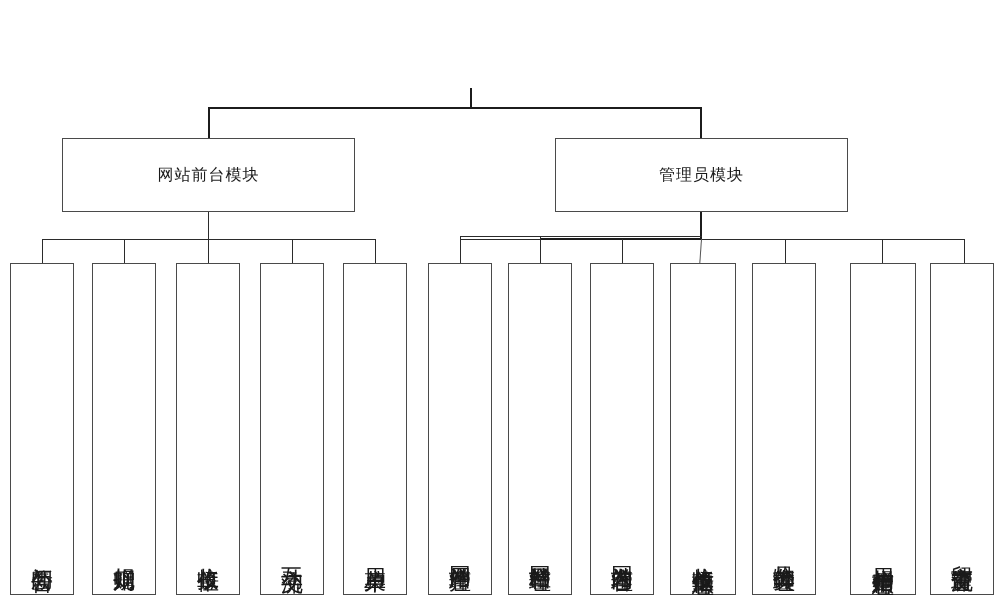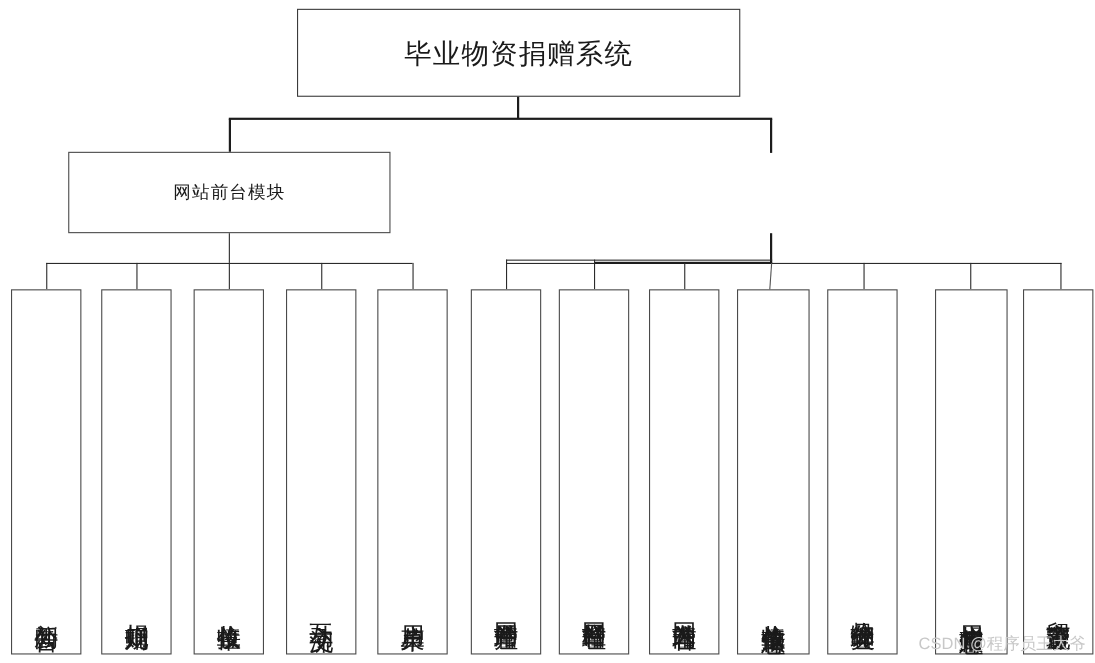--- a/index.html
+++ b/index.html
@@ -87,35 +87,35 @@
     font-family: "Liberation Sans", sans-serif;
     white-space: nowrap;
     pointer-events: none;
   }
 </style>
 </head>
 <body>
 
 <div id="canvas">
 
-  <div class="node root horiz" style="left:270px; top:8px; width:403px; height:80px;">
-    <span class="label">毕业物资捐赠系统</span>
-  </div>
 
   <div class="vline thick" style="left:470px; top:88px; width:2px; height:20px;"></div>
 
   <div class="hline thick" style="left:208px; top:107px; width:494px; height:2px;"></div>
 
   <div class="vline thick" style="left:208px; top:108px; width:2px; height:31px;"></div>
   <div class="vline thick" style="left:700px; top:108px; width:2px; height:31px;"></div>
 
   <div class="node level2 horiz" style="left:62px; top:138px; width:293px; height:74px;">
     <span class="label">网站前台模块</span>
   </div>
 
+  <div class="node level2 horiz" style="left:555px; top:138px; width:293px; height:74px;">
+    <span class="label">管理员模块</span>
+  </div>
 
   <div class="vline" style="left:208px; top:212px; height:27px;"></div>
   <div class="hline" style="left:42px; top:239px; width:333px;"></div>
 
   <div class="vline" style="left:42px;  top:239px; height:24px;"></div>
   <div class="vline" style="left:124px; top:239px; height:24px;"></div>
   <div class="vline" style="left:208px; top:239px; height:24px;"></div>
   <div class="vline" style="left:292px; top:239px; height:24px;"></div>
   <div class="vline" style="left:375px; top:239px; height:24px;"></div>
 
@@ -166,15 +166,14 @@
   <div class="node leaf" style="left:752px; top:263px; width:64px; height:332px;">
     <span class="label">物品分类管理</span>
   </div>
   <div class="node leaf" style="left:850px; top:263px; width:66px; height:332px; padding-bottom:36px;">
     <span class="label">用户捐赠信息管理</span>
   </div>
   <div class="node leaf" style="left:930px; top:263px; width:64px; height:332px;">
     <span class="label">留言交流管理</span>
   </div>
 
-  <div id="watermark">CSDN @程序员王大爷</div>
 
 </div>
 
 </body></html>

